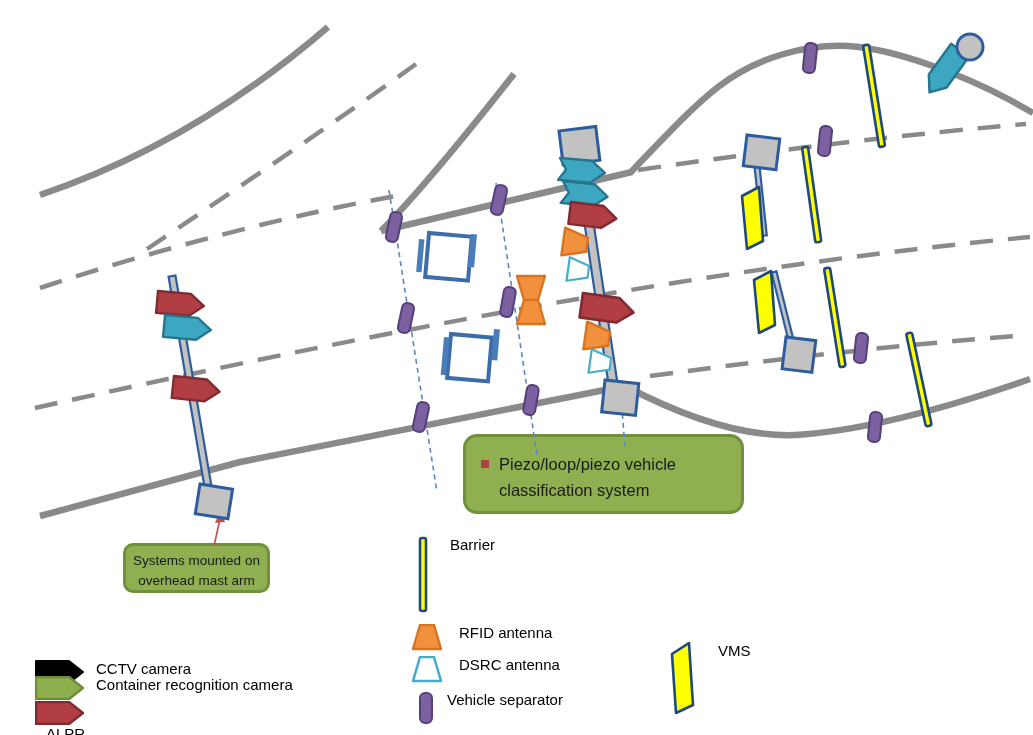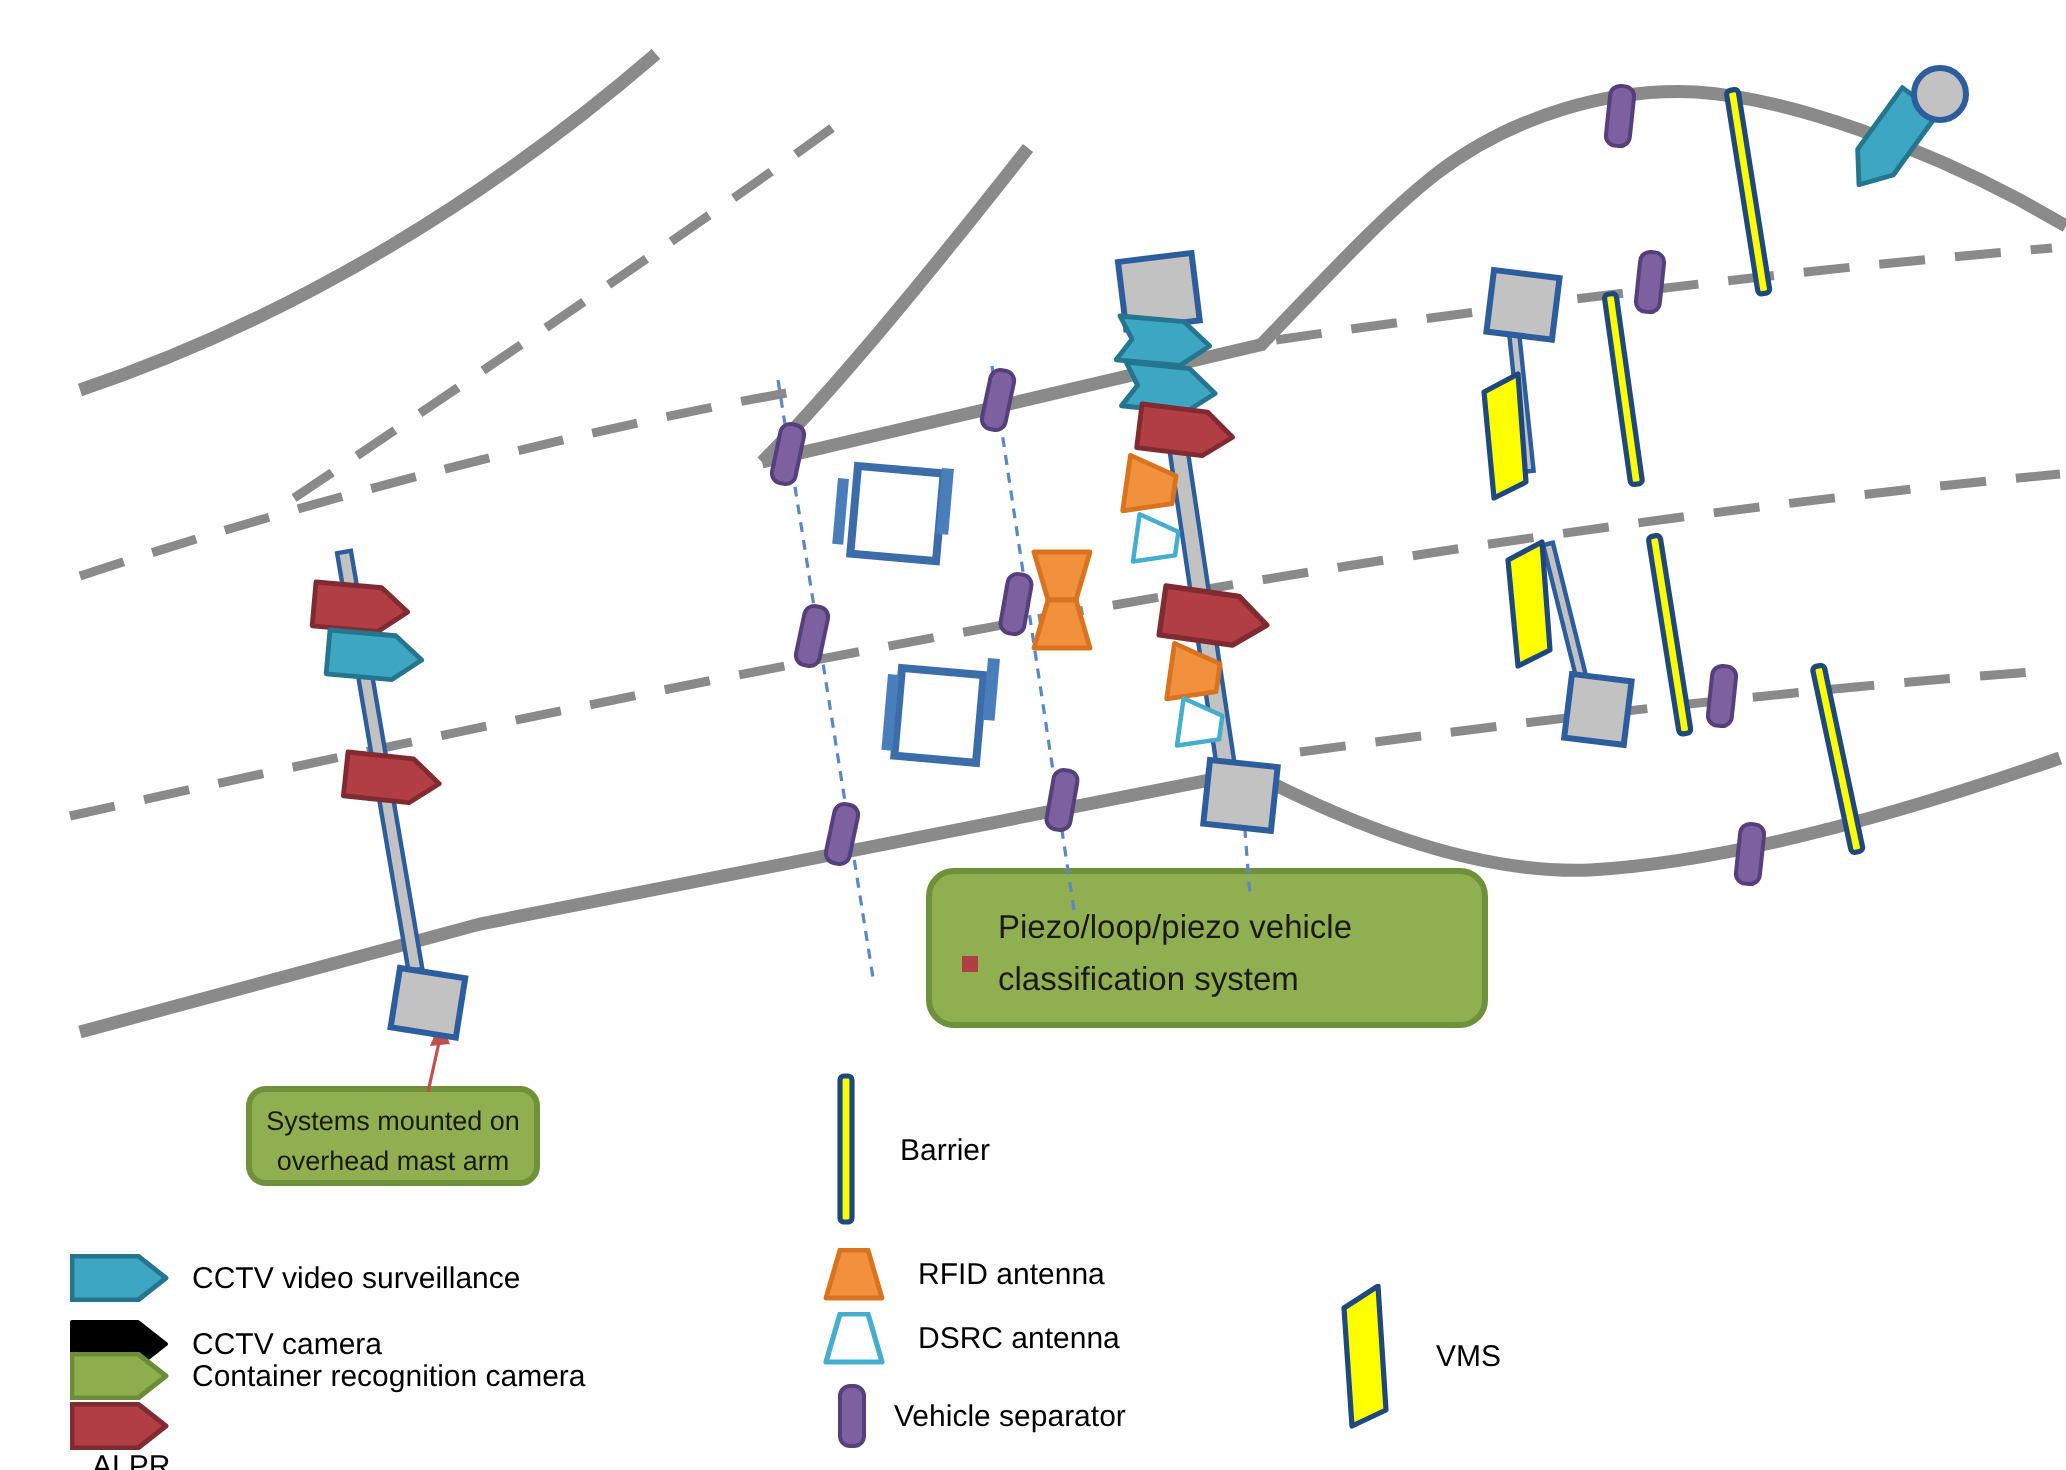--- a/index.html
+++ b/index.html
@@ -32,28 +32,28 @@
   .piezoS{fill:var(--piezo-blue);}
   .poleS{fill:var(--structure-gray);stroke:var(--structure-blue);stroke-width:2.2;}
   .baseS{fill:var(--structure-gray);stroke:var(--structure-blue);stroke-width:3;}
   .annL{stroke:var(--annotation-red);stroke-width:1.6;fill:none;}
   .annH{fill:var(--annotation-red);}
 
   
   .callout{position:absolute;z-index:1;background:var(--callout-fill);border:3px solid var(--callout-border);
            color:var(--callout-text);box-sizing:border-box;}
   .callout-piezo{left:463px;top:434px;width:281px;height:80px;border-radius:14px;
-                 display:flex;padding:15px 8px 8px 15px;font-size:16.5px;line-height:1.55;align-items:center;}
+                 display:flex;padding:15px 8px 8px 15px;font-size:16.5px;line-height:1.55;}
   .callout-piezo .bullet{width:8px;height:8px;background:var(--alpr-red);margin:8px 10px 0 0;flex:none;}
   .callout-piezo .ctext{width:220px;}
   .callout-mast{left:123px;top:543px;width:147px;height:50px;border-radius:10px;
                 font-size:13.5px;line-height:1.5;text-align:center;padding:5px 6px;}
 
   
-  .legend-row{position:absolute;z-index:3;display:flex;align-items:center;}
+  .legend-row{position:absolute;z-index:3;display:flex;align-items:flex-start;}
   .legend-row .lbl{font-size:15px;color:#000;white-space:nowrap;}
   .legend-left .lbl{margin-left:11px;}
   .row-cctv-video{left:35px;top:627px;}
   .row-cctv-camera{left:35px;top:660px;}
   .row-container{left:35px;top:676px;}
   .row-alpr{left:35px;top:701px;flex-direction:column;}
   .row-barrier{left:416px;top:536px;}
   .row-barrier .lbl{margin-left:20px;}
   .row-rfid{left:411px;top:624px;}
   .row-rfid .lbl{margin-left:16px;}
@@ -254,26 +254,20 @@
     </g>
 
     <g>
       <g transform="translate(953,60) rotate(36)">
         <path class="tealA" d="M-11,-12 H11 V26 L0,40 L-11,26 Z"></path>
       </g>
       <circle class="baseS" cx="970" cy="47" r="13"></circle>
     </g>
   </svg>
 
-  <div class="legend-row legend-left row-cctv-video">
-    <svg width="50" height="24" viewBox="0 0 50 24">
-        <use href="#arrow" x="1" y="1" class="tealA"></use>
-      </svg>
-    <span class="lbl">CCTV video surveillance</span>
-  </div>
   <div class="legend-row legend-left row-cctv-camera">
     <svg width="50" height="24" viewBox="0 0 50 24">
         <use href="#arrow" x="1" y="1" class="blackA"></use>
       </svg>
     <span class="lbl">CCTV camera</span>
   </div>
   <div class="legend-row legend-left row-container">
     <svg width="50" height="24" viewBox="0 0 50 24">
         <use href="#arrow" x="1" y="1" class="greenA"></use>
       </svg>

